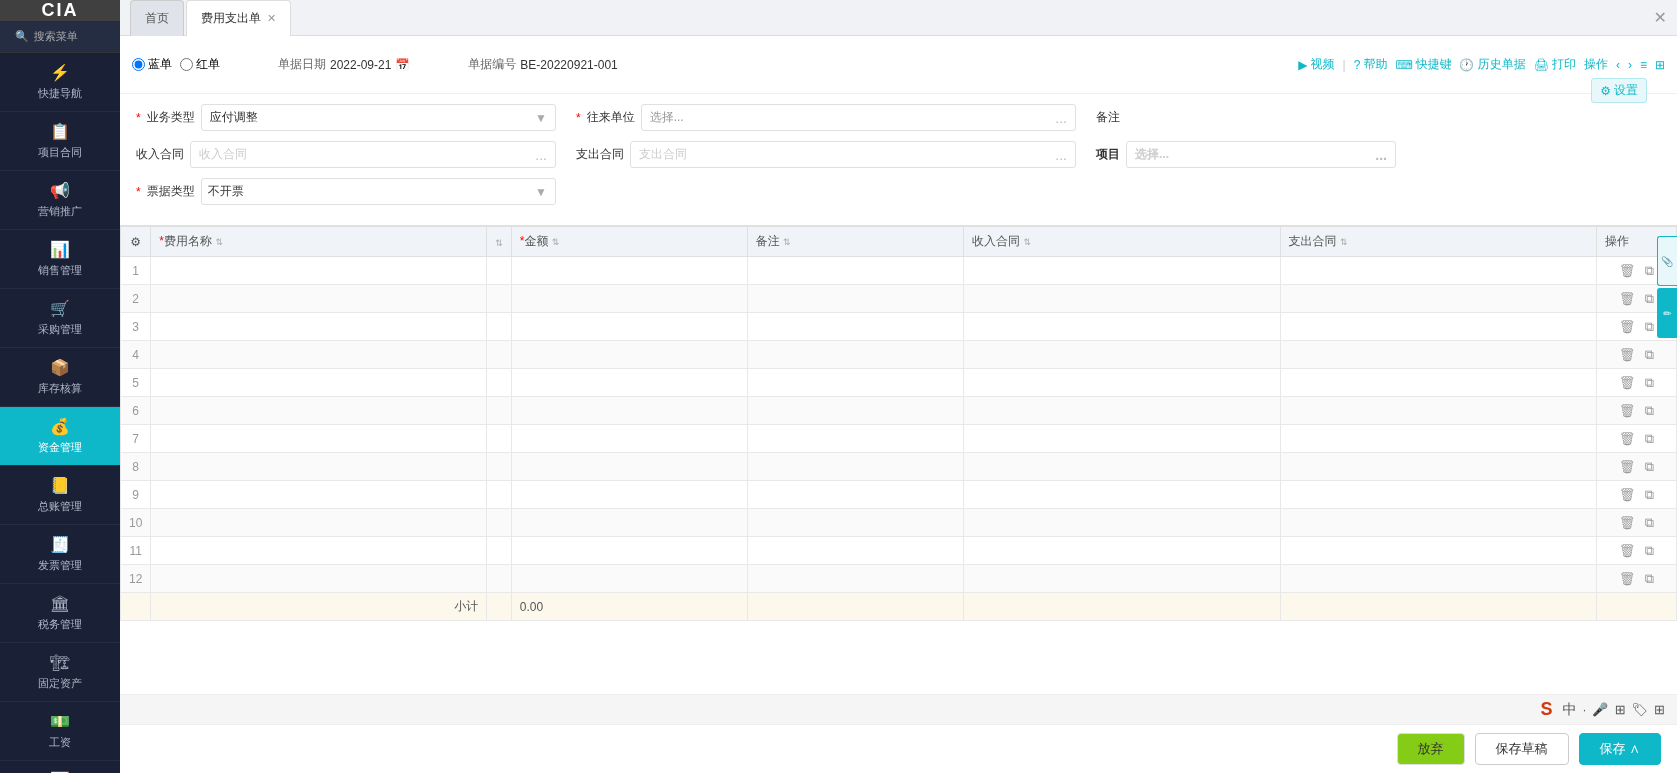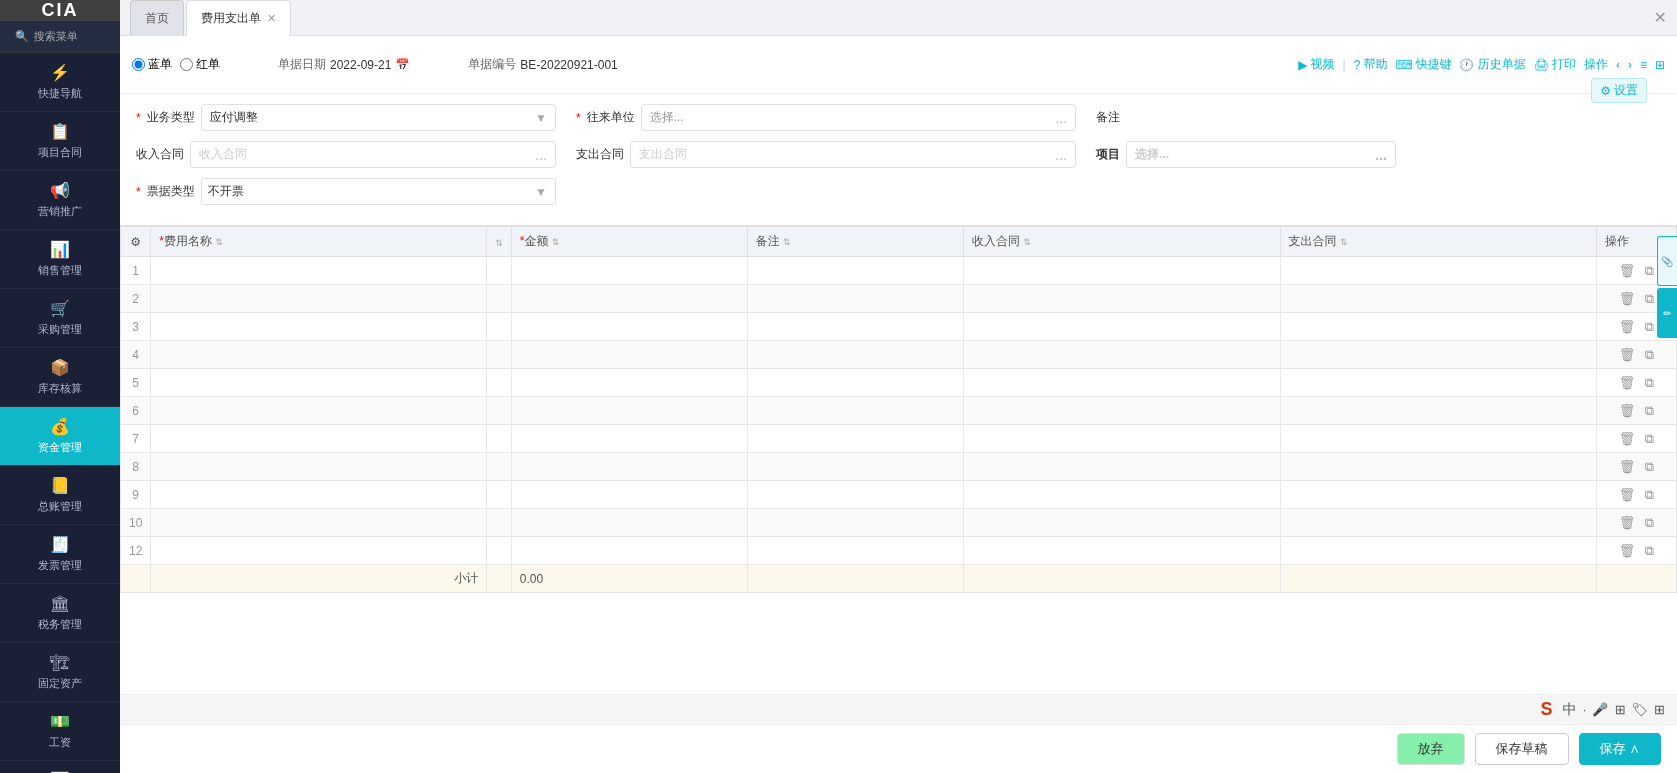--- a/index.html
+++ b/index.html
@@ -231,21 +231,21 @@
       flex-shrink: 0;
       gap: 10px;
     }
     .btn {
       padding: 6px 20px;
       border-radius: 4px;
       cursor: pointer;
       font-size: 13px;
       border: 1px solid #ddd;
     }
-    .btn-default { background: #86efac; color: #333; }
+    .btn-default { background: #84cc16; color: #333; }
     .btn-outline { background: white; color: #333; border-color: #ccc; }
     .btn-primary { background: #0fb8c9; color: white; border-color: #0fb8c9; }
 
     
     .ime-bar {
       display: flex;
       align-items: center;
       justify-content: flex-end;
       padding: 4px 12px;
       background: #f5f5f5;
@@ -625,20 +625,33 @@
     <td></td>
     <td></td>
     <td></td>
     <td></td>
     <td style="text-align:center;">
       <span class="action-icon" title="删除">🗑</span>
       <span class="action-icon" title="复制" style="margin-left:6px;">⧉</span>
     </td>
   </tr>
             <tr>
+    <td class="row-num">11</td>
+    <td></td>
+    <td></td>
+    <td></td>
+    <td></td>
+    <td></td>
+    <td></td>
+    <td style="text-align:center;">
+      <span class="action-icon" title="删除">🗑</span>
+      <span class="action-icon" title="复制" style="margin-left:6px;">⧉</span>
+    </td>
+  </tr>
+            <tr>
     <td class="row-num">12</td>
     <td></td>
     <td></td>
     <td></td>
     <td></td>
     <td></td>
     <td></td>
     <td style="text-align:center;">
       <span class="action-icon" title="删除">🗑</span>
       <span class="action-icon" title="复制" style="margin-left:6px;">⧉</span>

